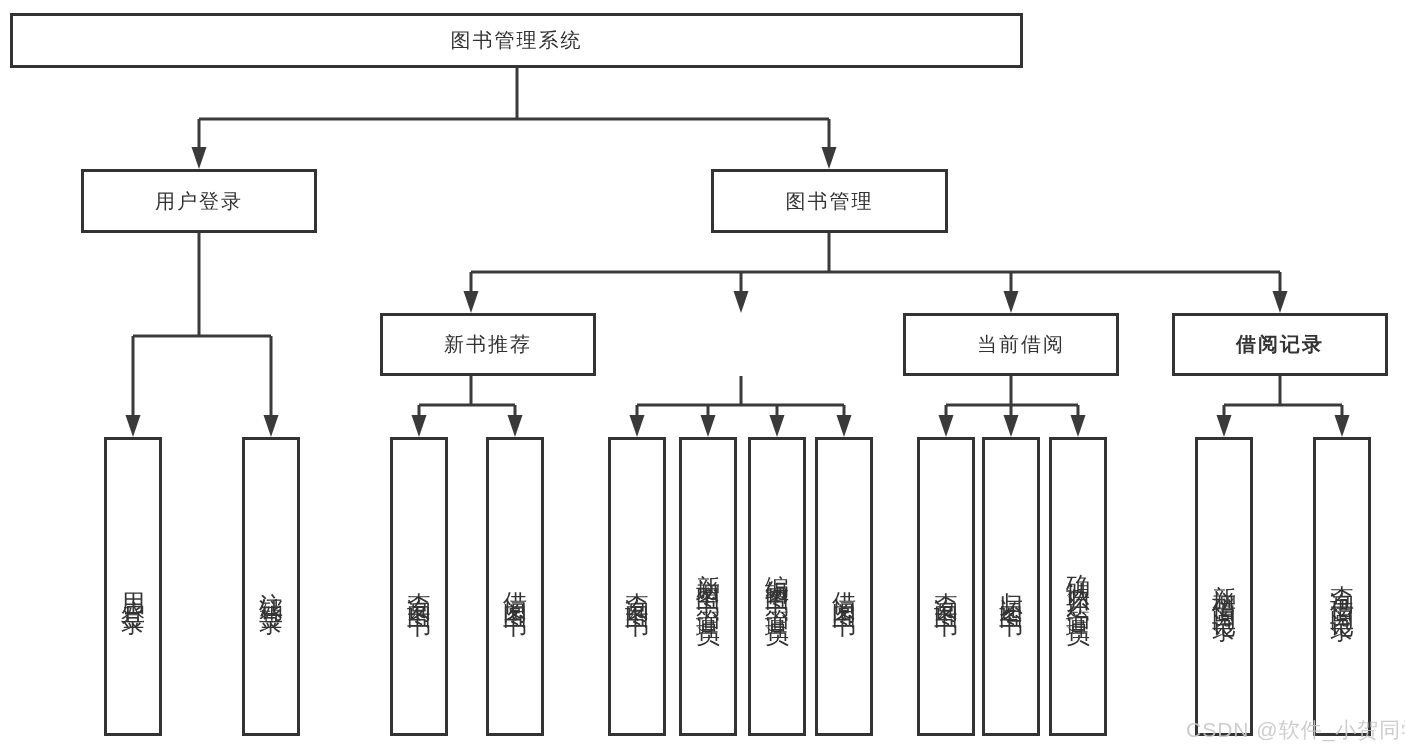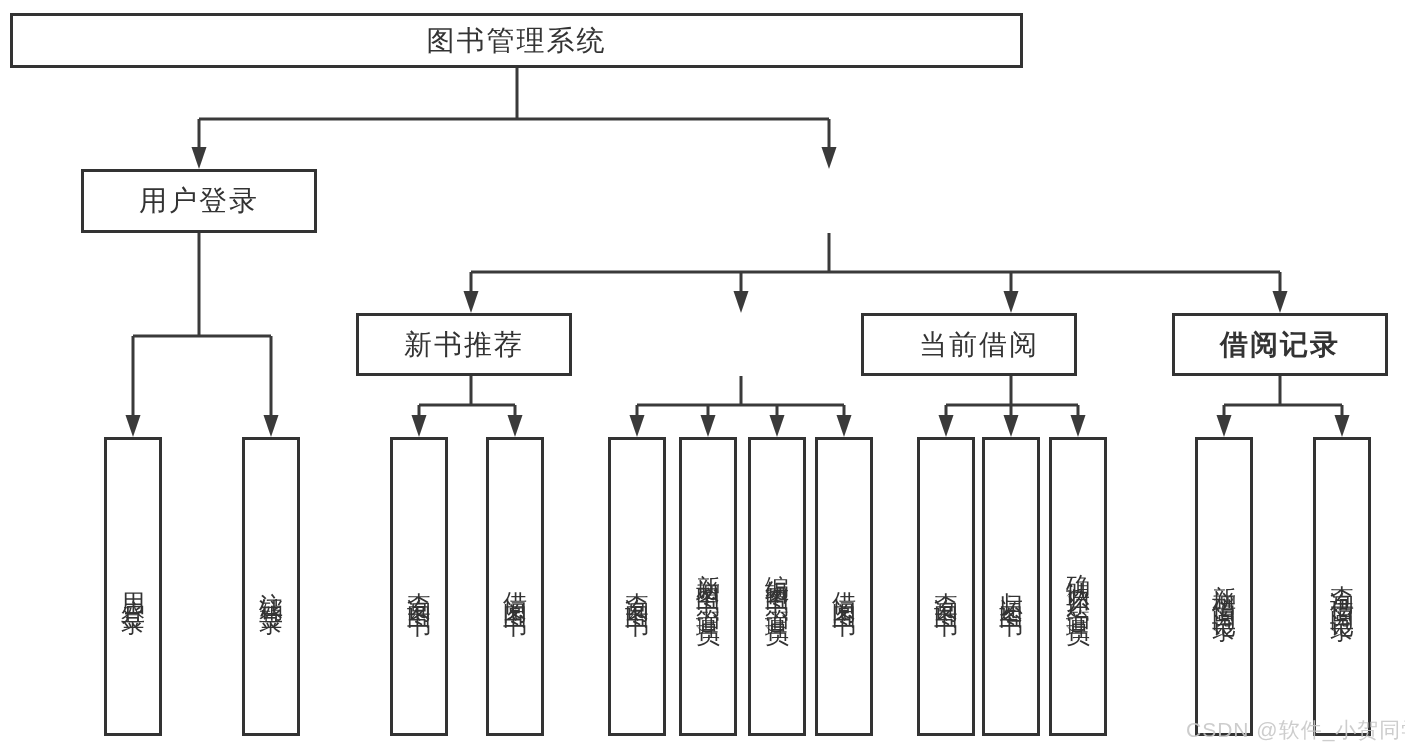--- a/index.html
+++ b/index.html
@@ -37,32 +37,32 @@
     fill:var(--line);
     stroke:none;
   }
   .box{
     position:absolute;
     border:3px solid var(--border);
     background:var(--bg);
     display:flex;
     align-items:center;
     justify-content:center;
-    font-size:28px;
+    font-size:20px;
     letter-spacing:2px;
     color:var(--text);
     white-space:nowrap;
   }
   .box-root   { left:10px;   top:13px;  width:1013px; height:55px; }
   .box-lv2-a  { left:81px;   top:169px; width:236px;  height:64px; }
   .box-lv2-b  { left:711px;  top:169px; width:237px;  height:64px; }
   .box-lv3    { top:313px; width:216px; height:63px; }
-  .box-lv3-a  { left:356px;  }
+  .box-lv3-a  { left:380px;  }
   .box-lv3-b  { left:633px;  }
-  .box-lv3-c  { left:861px;padding-left:20px;  }
+  .box-lv3-c  { left:903px;padding-left:20px;  }
   .box-lv3-d  { left:1172px;font-weight:bold; }
   .leaf{
     position:absolute;
     top:437px;
     width:58px;
     height:299px;
     border:3px solid var(--border);
     background:var(--bg);
     display:flex;
     align-items:center;
@@ -131,20 +131,21 @@
     <polygon points="1070.5,415 1085.5,415 1078,437"></polygon>
 
     <path d="M1280,376 V405 M1224,405 H1342 M1224,405 V418 M1342,405 V418"></path>
     <polygon points="1216.5,415 1231.5,415 1224,437"></polygon>
     <polygon points="1334.5,415 1349.5,415 1342,437"></polygon>
   </svg>
 
   <div class="box box-root">图书管理系统</div>
 
   <div class="box box-lv2-a">用户登录</div>
+  <div class="box box-lv2-b">图书管理</div>
 
   <div class="box box-lv3 box-lv3-a">新书推荐</div>
   <div class="box box-lv3 box-lv3-c">当前借阅</div>
   <div class="box box-lv3 box-lv3-d">借阅记录</div>
 
   <div class="leaf l-1a">
     <span>用户登录</span>
   </div>
   <div class="leaf l-1b">
     <span>注销登录</span>

